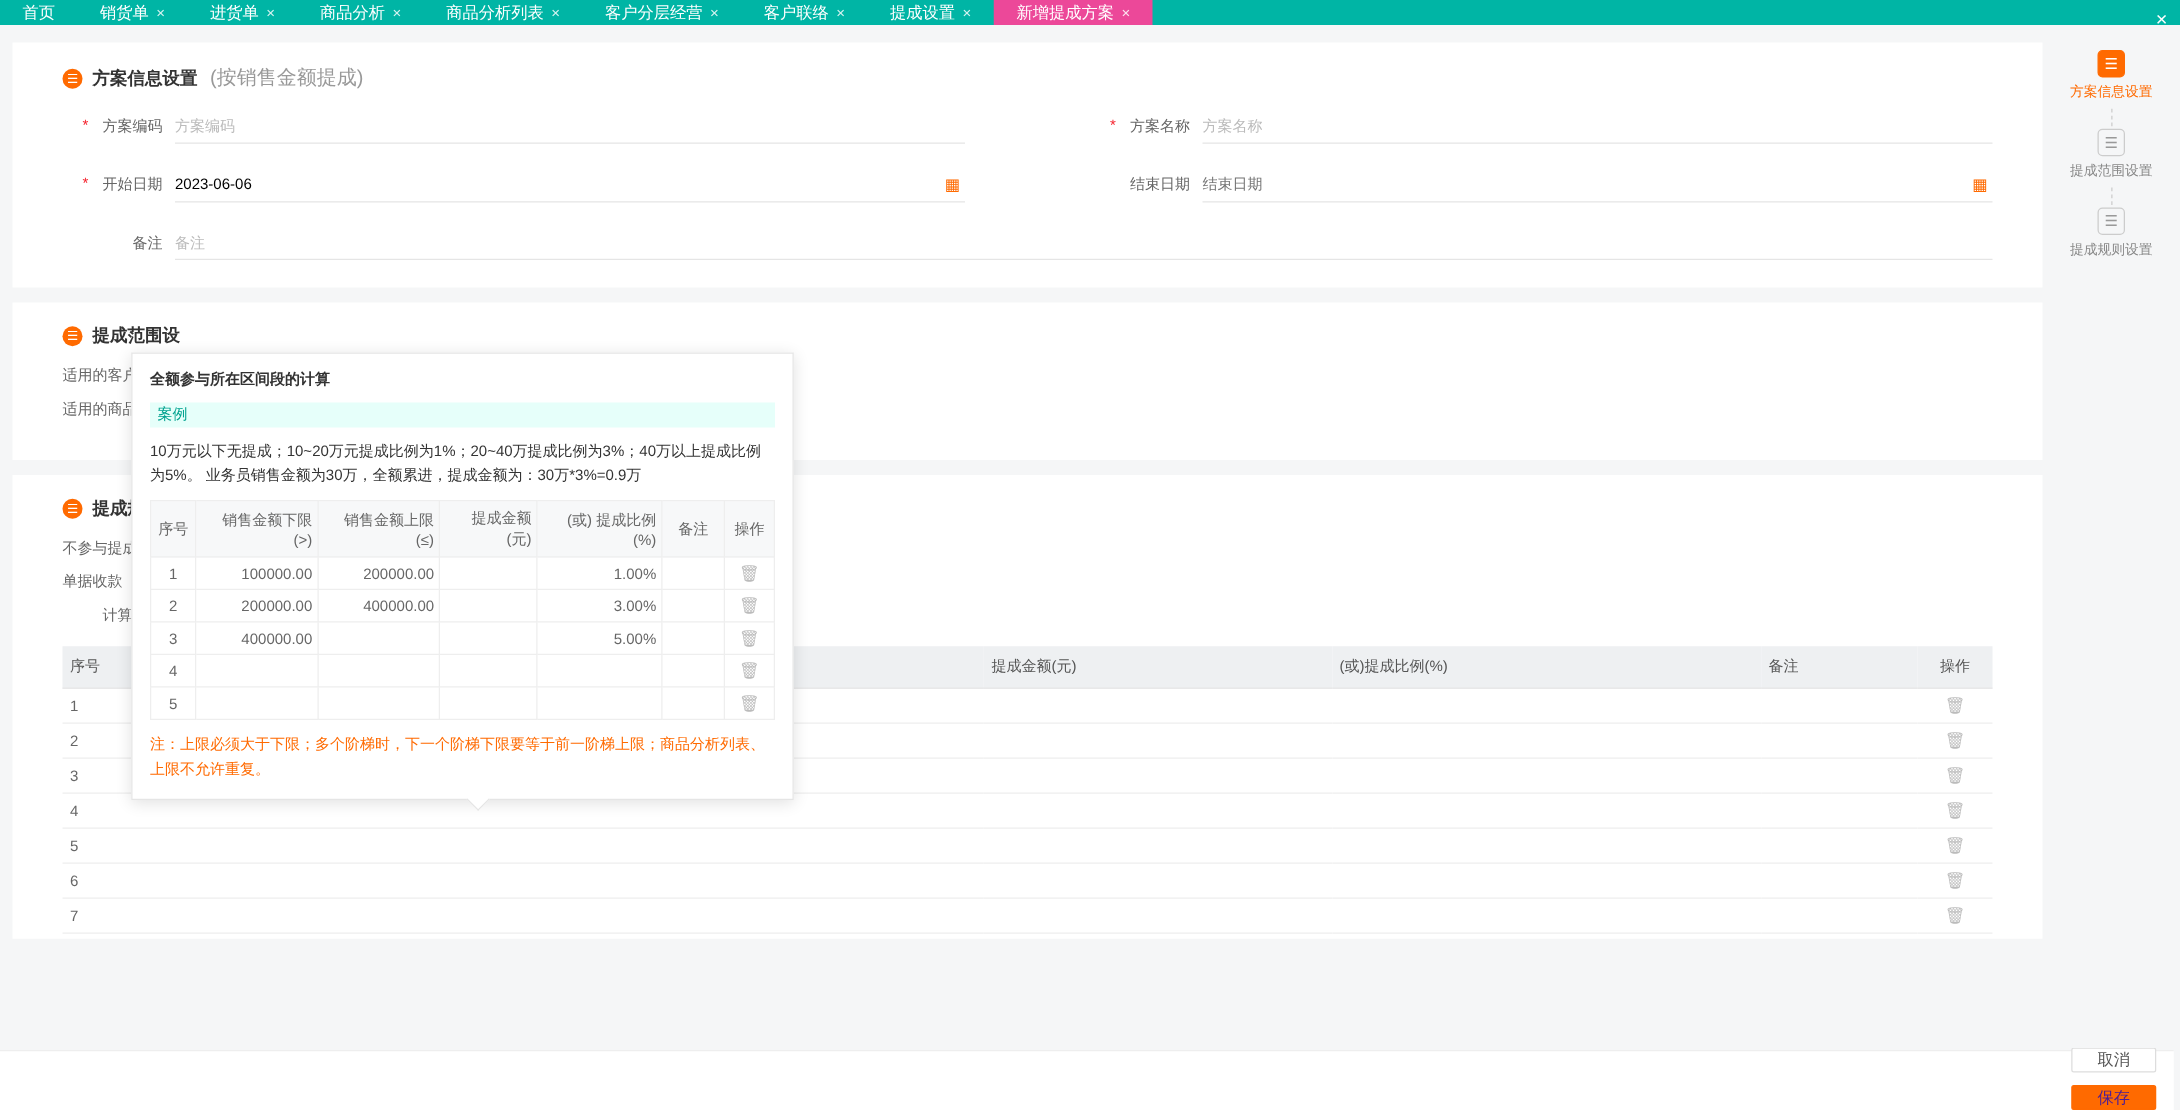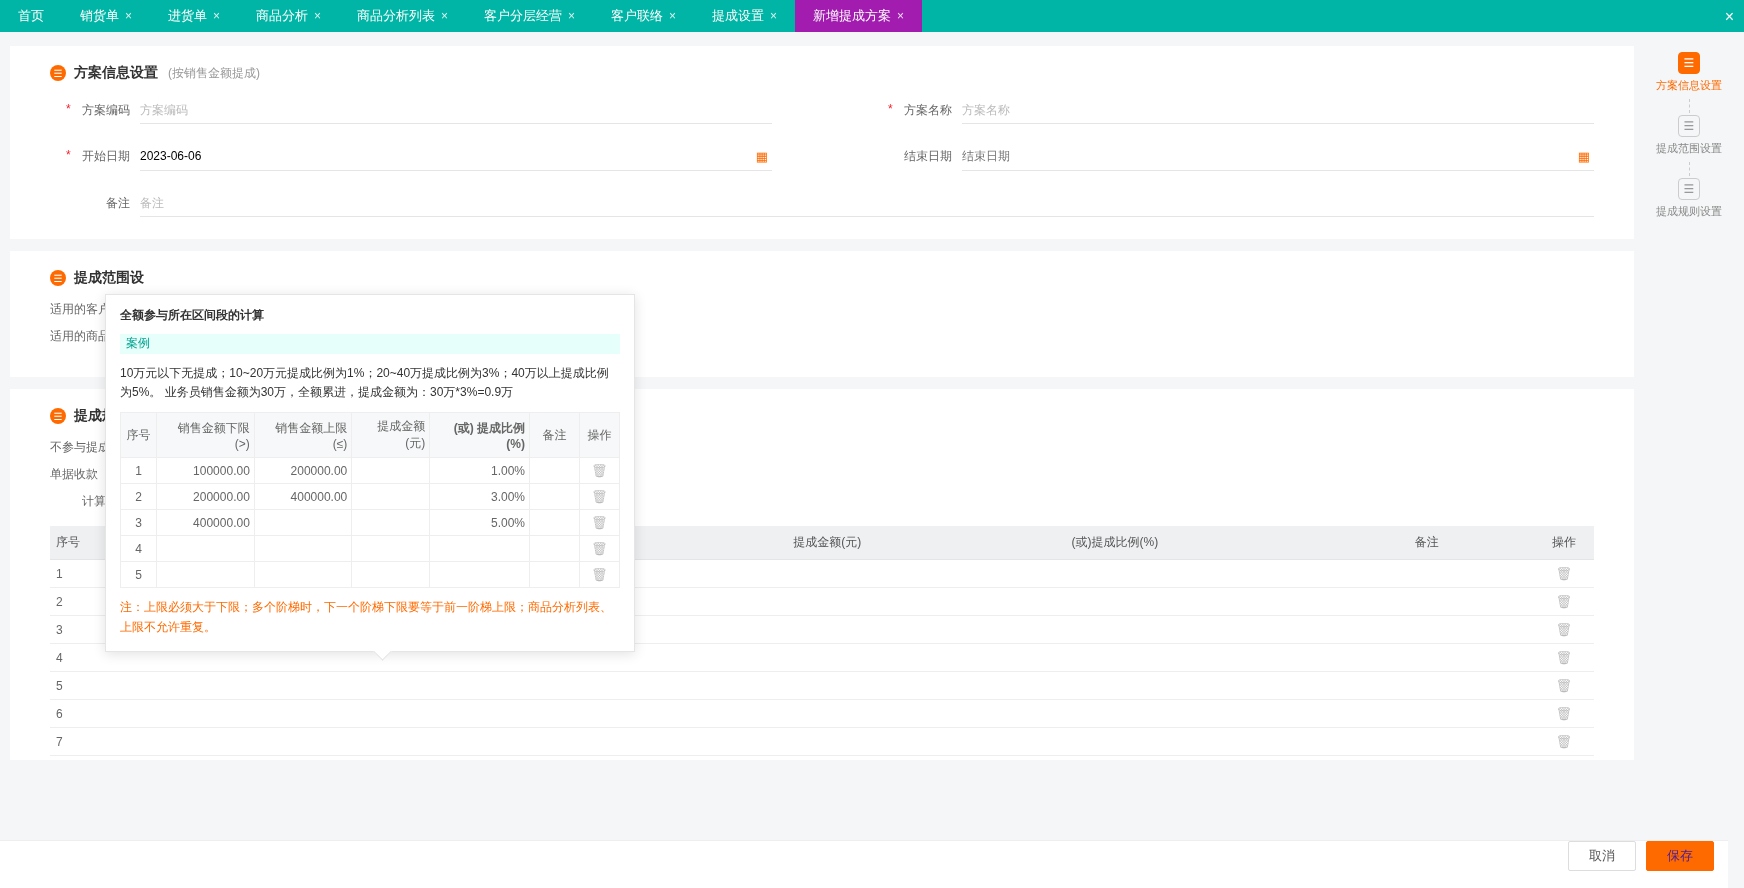--- a/index.html
+++ b/index.html
@@ -1,35 +1,35 @@
 <!DOCTYPE html>
 <html><head>
 <meta charset="utf-8">
 <style>
 * { box-sizing: border-box; margin: 0; padding: 0; }
 body { font-family: "Microsoft YaHei", Arial, sans-serif; font-size: 12px; background: #f5f6f7; color: #333; }
 
 
-.tab-bar { background: #00b5a5; height: 32px; display: flex; align-items: stretch; position: relative; }
+.tab-bar { background: #00b5a5; height: 20px; display: flex; align-items: stretch; position: relative; }
 .tab { color: #fff; padding: 0 18px; display: flex; align-items: center; gap: 6px; cursor: pointer; font-size: 13px; }
-.tab.active { background: #a21caf; }
+.tab.active { background: #ec4899; }
 .tab .close { font-size: 12px; opacity: 0.85; }
 .tab-bar .global-close { position: absolute; right: 10px; top: 0; height: 34px; display:flex; align-items:center; color:#fff; font-size:16px; cursor:pointer; }
 
 
 .page { display: flex; align-items: flex-start; padding: 14px 10px 80px 10px; gap: 10px; }
 .main-col { flex: 1; min-width:0; position: relative; }
 .side-nav { width: 90px; display: flex; flex-direction: column; align-items: center; padding-top: 6px; }
 
 
 .card { background: #fff; padding: 18px 40px 22px 40px; margin-bottom: 12px; }
 .card-title-row { display: flex; align-items: center; gap: 8px; margin-bottom: 14px; }
 .section-badge { width: 16px; height: 16px; border-radius: 50%; background: #ff6a00; color: #fff; display:flex; align-items:center; justify-content:center; font-size:10px; }
 .card-title { font-size: 14px; font-weight: 600; color: #333; }
-.card-subtitle { font-size: 12px; color: #999; margin-left: 2px; }
+.card-subtitle { font-size: 16px; color: #999; margin-left: 2px; }
 
 
 .form-grid { display: grid; grid-template-columns: 1fr 1fr; column-gap: 100px; row-gap: 18px; }
 .form-row { display:flex; align-items:center; }
 .form-full { grid-column: 1 / -1; }
 .form-label { width: 90px; text-align: right; color: #666; font-size: 12px; padding-right: 10px; position: relative; }
 .form-label .req { color: #f5222d; position: absolute; left: 16px; }
 .form-input { flex:1; border: none; border-bottom: 1px solid #e5e5e5; height: 28px; font-size: 12px; outline: none; background: transparent; }
 .form-input::placeholder { color: #bbb; }
 .date-wrap { flex:1; display:flex; align-items:center; border-bottom:1px solid #e5e5e5; }
@@ -68,21 +68,21 @@
 .pop-title { font-weight:600; margin-bottom:10px; }
 .pop-case { display:flex; gap:10px; margin-bottom:10px; line-height:1.6;flex-direction:column; }
 .case-badge { background:#e6fffa; color:#00a28f; padding:1px 6px; height:20px; display:inline-flex; align-items:center; flex:none; }
 .pop-tbl { width:100%; border-collapse:collapse; }
 .pop-tbl th, .pop-tbl td { border:1px solid #eee; padding:5px 4px; }
 .pop-tbl th { background:#f7f8f9; color:#666; font-weight:500; }
 .pop-tbl td { color:#666; }
 .pop-note { color:#ff6a00; margin-top:10px; line-height:1.6; }
 
 
-.footer { position:fixed; bottom:0; right:16px; left:0; height:48px; background:#fff; border-top:1px solid #eee; display:flex; justify-content:flex-end; align-items:flex-start; gap:10px; padding:0 14px; }
+.footer { position:fixed; bottom:0; right:5px; left:0; height:48px; background:#fff; border-top:1px solid #eee; display:flex; justify-content:flex-end; align-items:flex-end; gap:10px; padding:0 14px;flex-direction:column; }
 .btn { height:30px; padding:0 20px; border:1px solid #ddd; background:#fff; color:#555; cursor:pointer; font-size:13px; border-radius:2px; }
 .btn.primary { background:#ff6a00; border-color:#ff6a00; color:#4c1d95; }
 </style>
 </head>
 <body>
 
 <div class="tab-bar">
   <div class="tab">
       <span>首页</span>
     </div>
@@ -289,21 +289,21 @@
         <span class="case-badge">案例</span>
         <span>10万元以下无提成；10~20万元提成比例为1%；20~40万提成比例为3%；40万以上提成比例为5%。 业务员销售金额为30万，全额累进，提成金额为：30万*3%=0.9万</span>
       </div>
       <table class="pop-tbl">
         <thead>
             <tr>
           <th style="width:36px;text-align:center;">序号</th>
           <th style="text-align:right;">销售金额下限 (&gt;)</th>
           <th style="text-align:right;">销售金额上限 (≤)</th>
           <th style="text-align:right;">提成金额 (元)</th>
-          <th style="text-align:right;font-weight:bold;">(或) 提成比例 (%)</th>
+          <th style="text-align:right;">(或) 提成比例 (%)</th>
           <th style="width:50px;text-align:center;">备注</th>
           <th style="width:40px;text-align:center;">操作</th>
         </tr>
           </thead>
         <tbody id="pop-tbody">
             <tr>
               <td style="text-align:center;">1</td>
               <td style="text-align:right;">100000.00</td>
               <td style="text-align:right;">200000.00</td>
               <td style="text-align:right;"></td>

